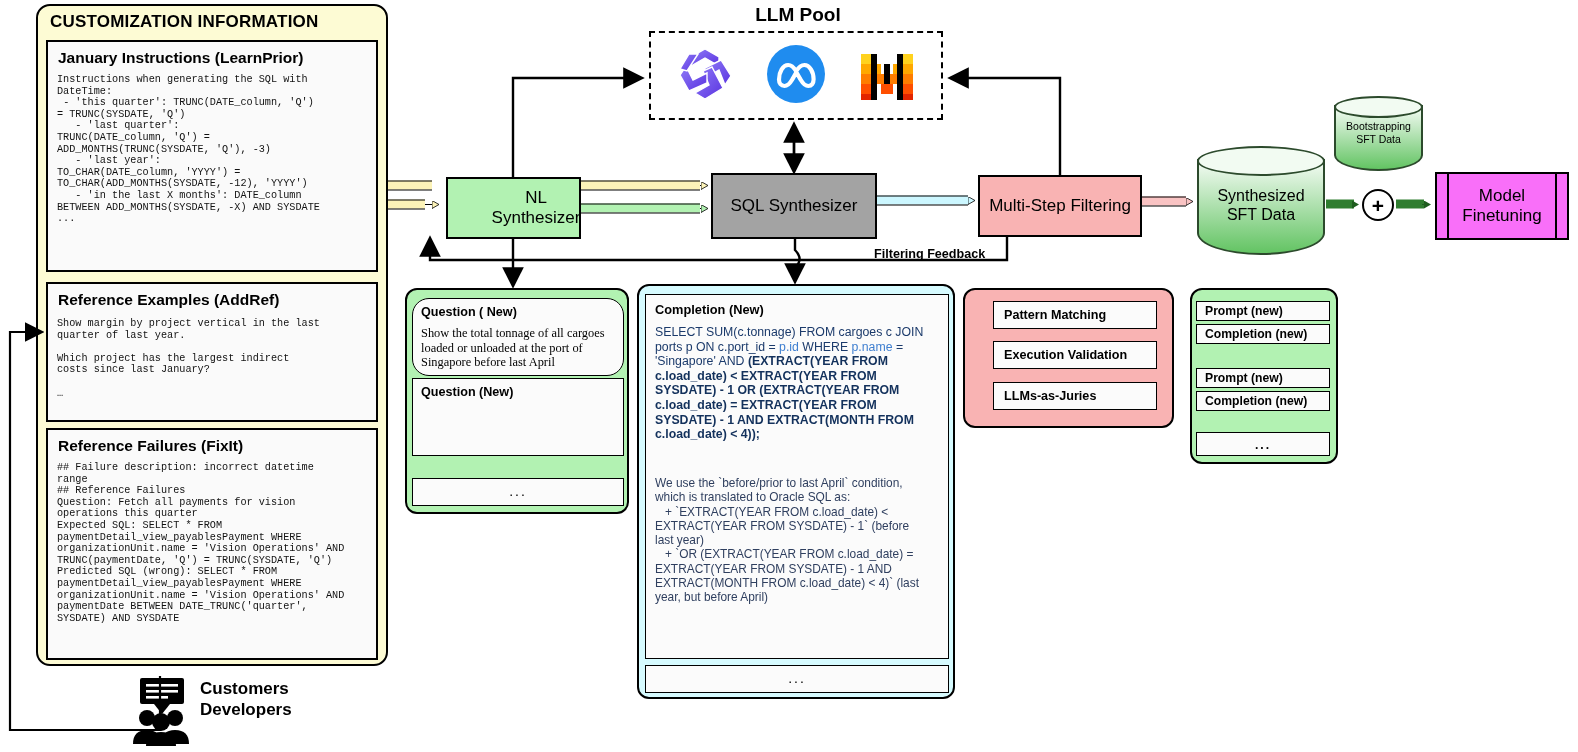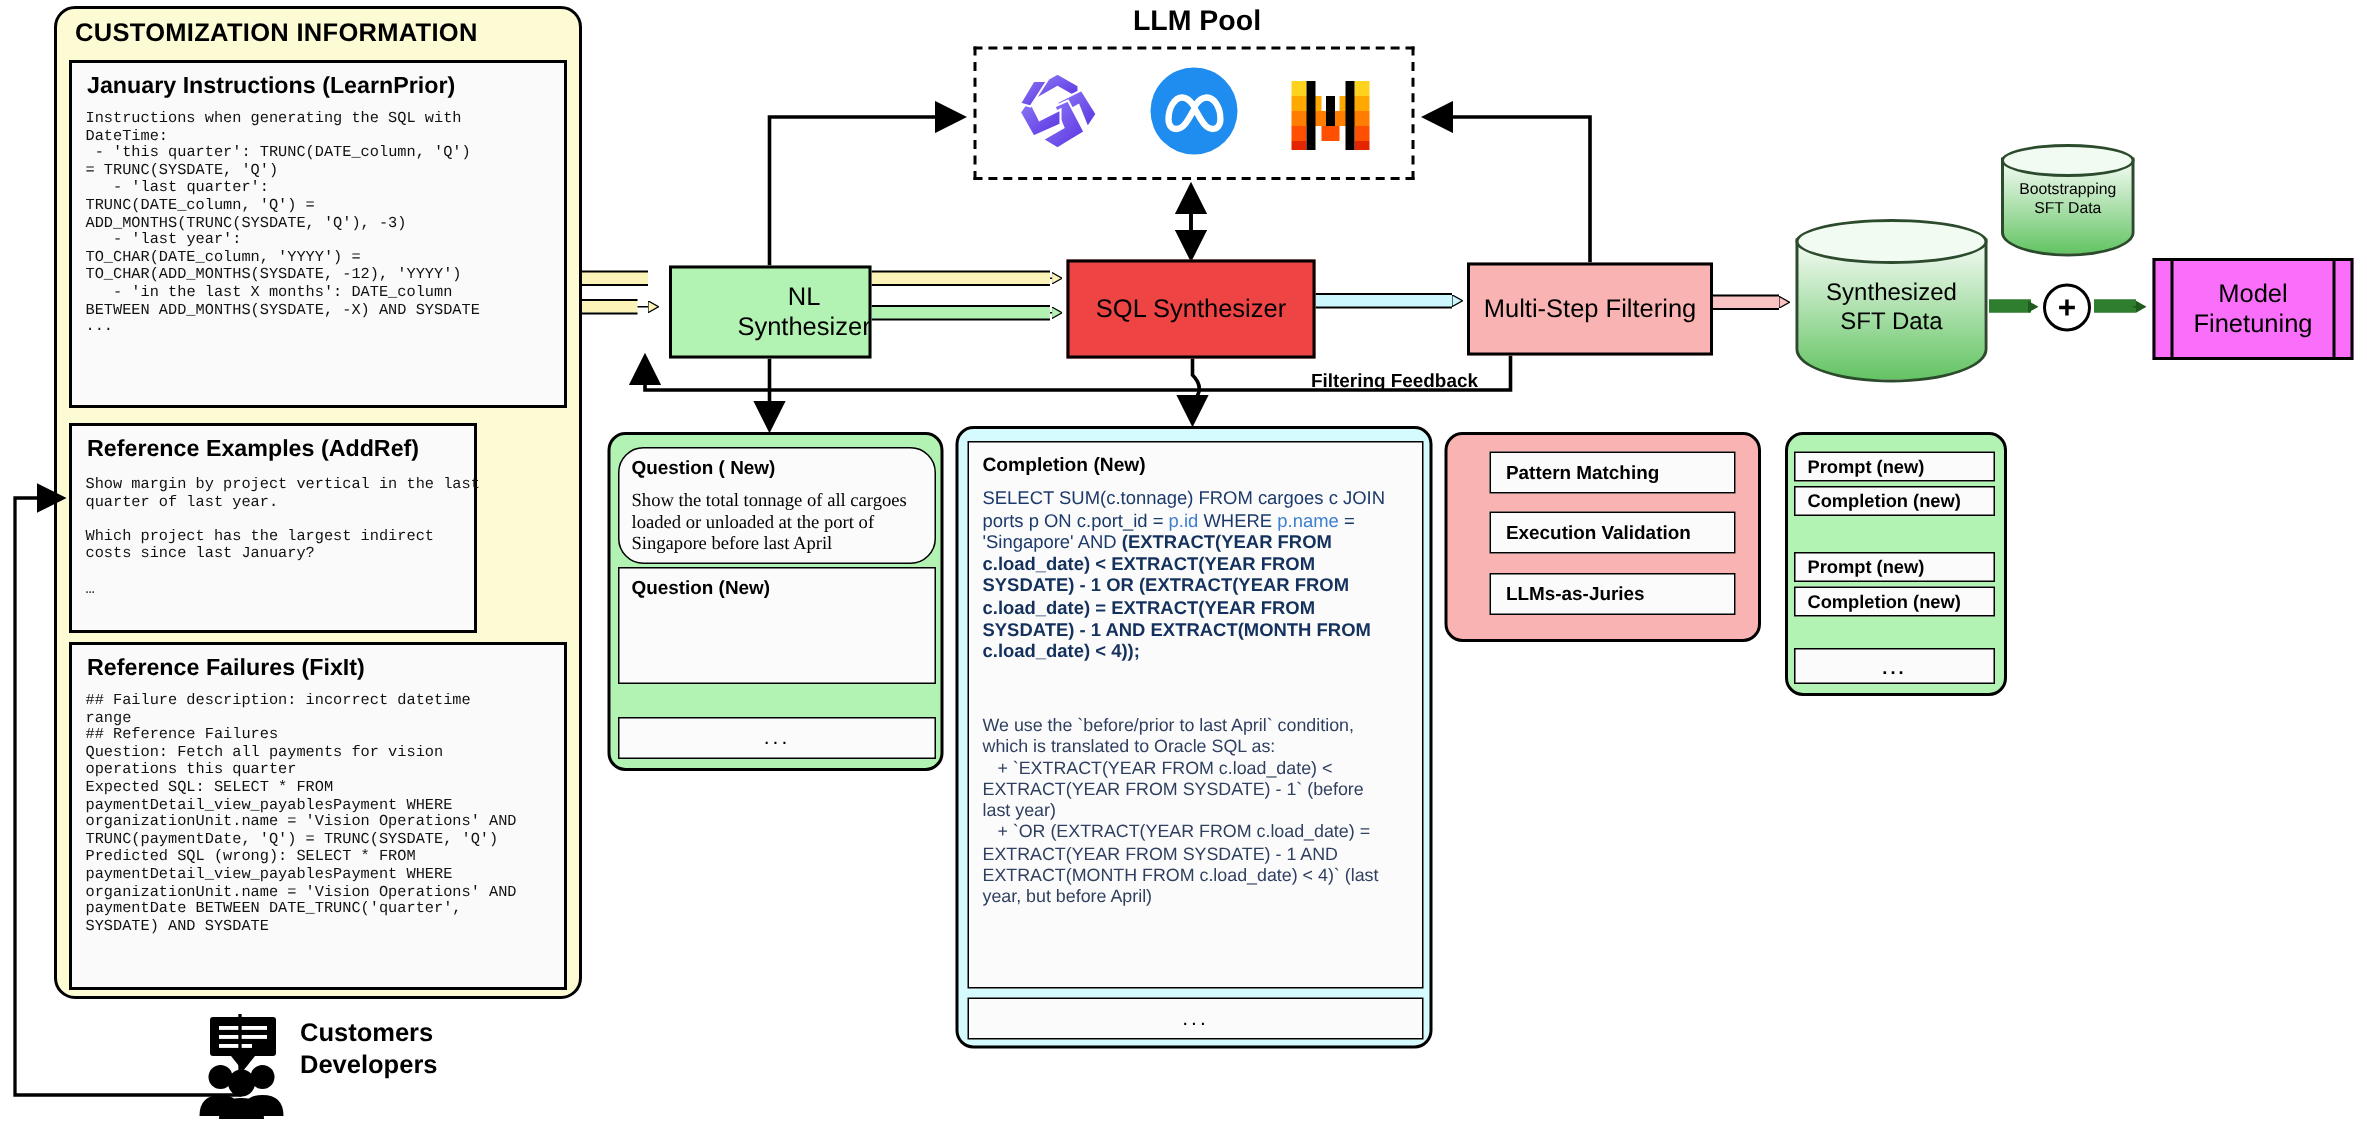--- a/index.html
+++ b/index.html
@@ -14,21 +14,21 @@
       font-size:17px;font-weight:bold;letter-spacing:.2px;}
   .sub-card{background:#fafafa;border:2px solid #000;}
   .sub-head{font-size:15.5px;font-weight:bold;}
   .mono{font-family:"Liberation Mono","DejaVu Sans Mono",monospace;
         font-size:10.2px;line-height:11.6px;white-space:pre-wrap;color:#111;}
 
   #card-lp{left:46px;top:40px;width:332px;height:232px;}
   #lp-head{position:absolute;left:10px;top:7px;}
   #lp-body{position:absolute;left:9px;top:32px;width:316px;}
 
-  #card-ar{left:46px;top:282px;width:272px;height:140px;}
+  #card-ar{left:46px;top:282px;width:332px;height:140px;}
   #ar-head{position:absolute;left:10px;top:7px;}
   #ar-body{position:absolute;left:9px;top:34px;width:316px;}
 
   #card-rf{left:46px;top:428px;width:332px;height:232px;}
   #rf-head{position:absolute;left:10px;top:7px;}
   #rf-body{position:absolute;left:9px;top:32px;width:316px;}
 
   
   #cust-icon{left:126px;top:676px;width:70px;height:70px;}
   #cust-label{left:200px;top:678px;width:160px;font-size:17px;font-weight:bold;
@@ -38,21 +38,21 @@
   #llm-title{left:648px;top:4px;width:300px;text-align:center;
       font-size:19px;font-weight:bold;}
   #llm-box{left:649px;top:31px;width:294px;height:89px;
       border:2.5px dashed #000;background:#fff;}
   .logo{position:absolute;top:44px;width:60px;height:60px;}
 
   
   .pbox{border:2px solid #000;display:flex;align-items:center;
         justify-content:center;font-size:17px;text-align:center;line-height:20px;}
   #nl-box{left:446px;top:177px;width:135px;height:62px;background:#b2f2b2;padding-left:45px;}
-  #sql-box{left:711px;top:173px;width:166px;height:66px;background:#ef4444;}
+  #sql-box{left:711px;top:173px;width:166px;height:66px;background:#a3a3a3;}
   #msf-box{left:978px;top:175px;width:164px;height:62px;background:#f9b3b3;}
   #mf-box{left:1435px;top:172px;width:134px;height:68px;background:#f96ff9;
         font-size:17px;}
   #mf-box .mfbar{position:absolute;top:0;bottom:0;width:2px;background:#000;}
 
   
   .cyl{position:absolute;}
   .cyl .body{position:absolute;left:0;right:0;border:2px solid #2c4a2c;
       background:linear-gradient(#f4fbf4,#63c463);}
   .cyl .top{position:absolute;left:0;right:0;height:26px;border:2px solid #2c4a2c;

